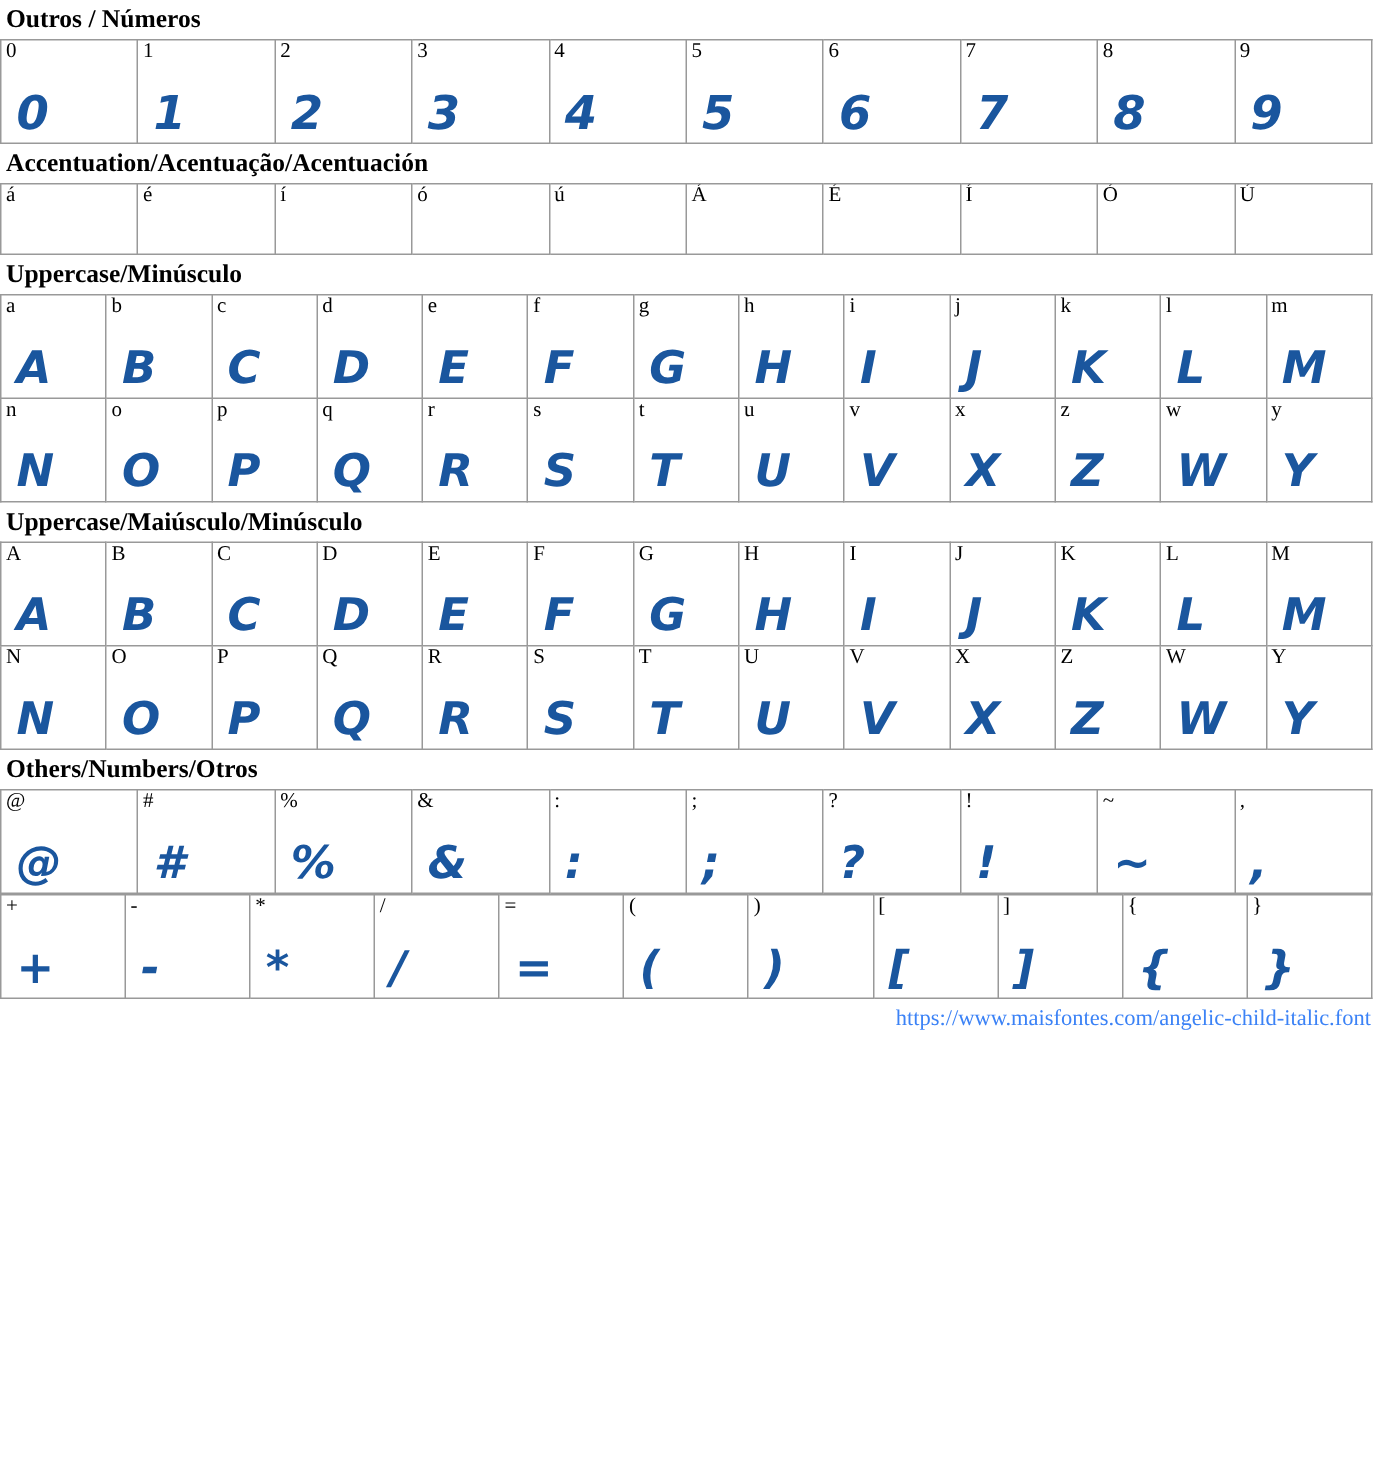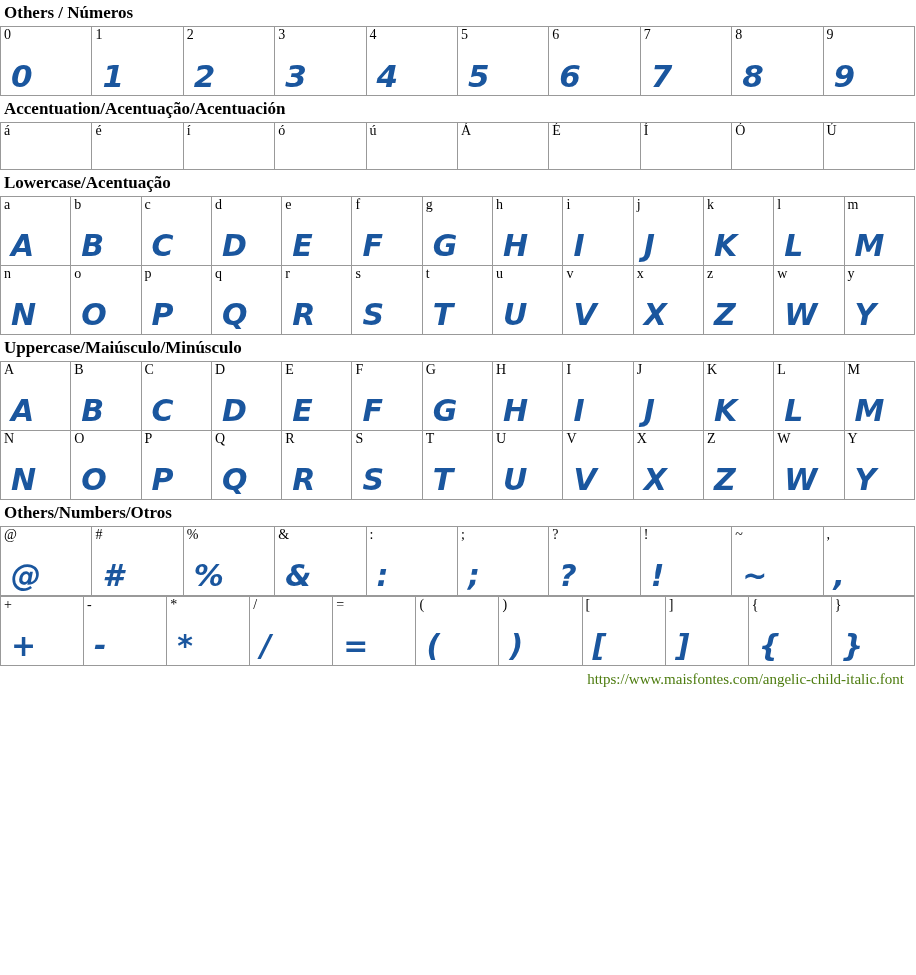--- a/index.html
+++ b/index.html
@@ -70,31 +70,31 @@
     letter-spacing: 0px;
   }
   .glyph.num {
     font-size: 31px;
   }
   .footer {
     text-align: right;
     font-family: "Liberation Serif", serif;
     font-size: 15px;
     line-height: 22px;
-    color: #4d7c0f;
-    padding-right: 12px;
+    color: #3b82f6;
+    padding-right: 2px;
     padding-top: 2px;
   }
 </style>
 </head>
 <body>
 
 <div class="page">
 
-  <div class="section-title">Others / Números</div>
+  <div class="section-title">Outros / Números</div>
   <table class="glyphs">
     <tbody>
         <tr>
       <td>
             <div class="cell">
               <span class="label">0</span>
               <span class="glyph num">0</span>
             </div>
           </td>
       <td>
@@ -216,21 +216,21 @@
       <td>
             <div class="cell">
               <span class="label">Ú</span>
               <span class="glyph"></span>
             </div>
           </td>
     </tr>
   </tbody>
     </table>
 
-  <div class="section-title">Lowercase/Acentuação</div>
+  <div class="section-title">Uppercase/Minúsculo</div>
   <table class="glyphs">
     <tbody>
         <tr>
       <td>
             <div class="cell">
               <span class="label">a</span>
               <span class="glyph">A</span>
             </div>
           </td>
       <td>

